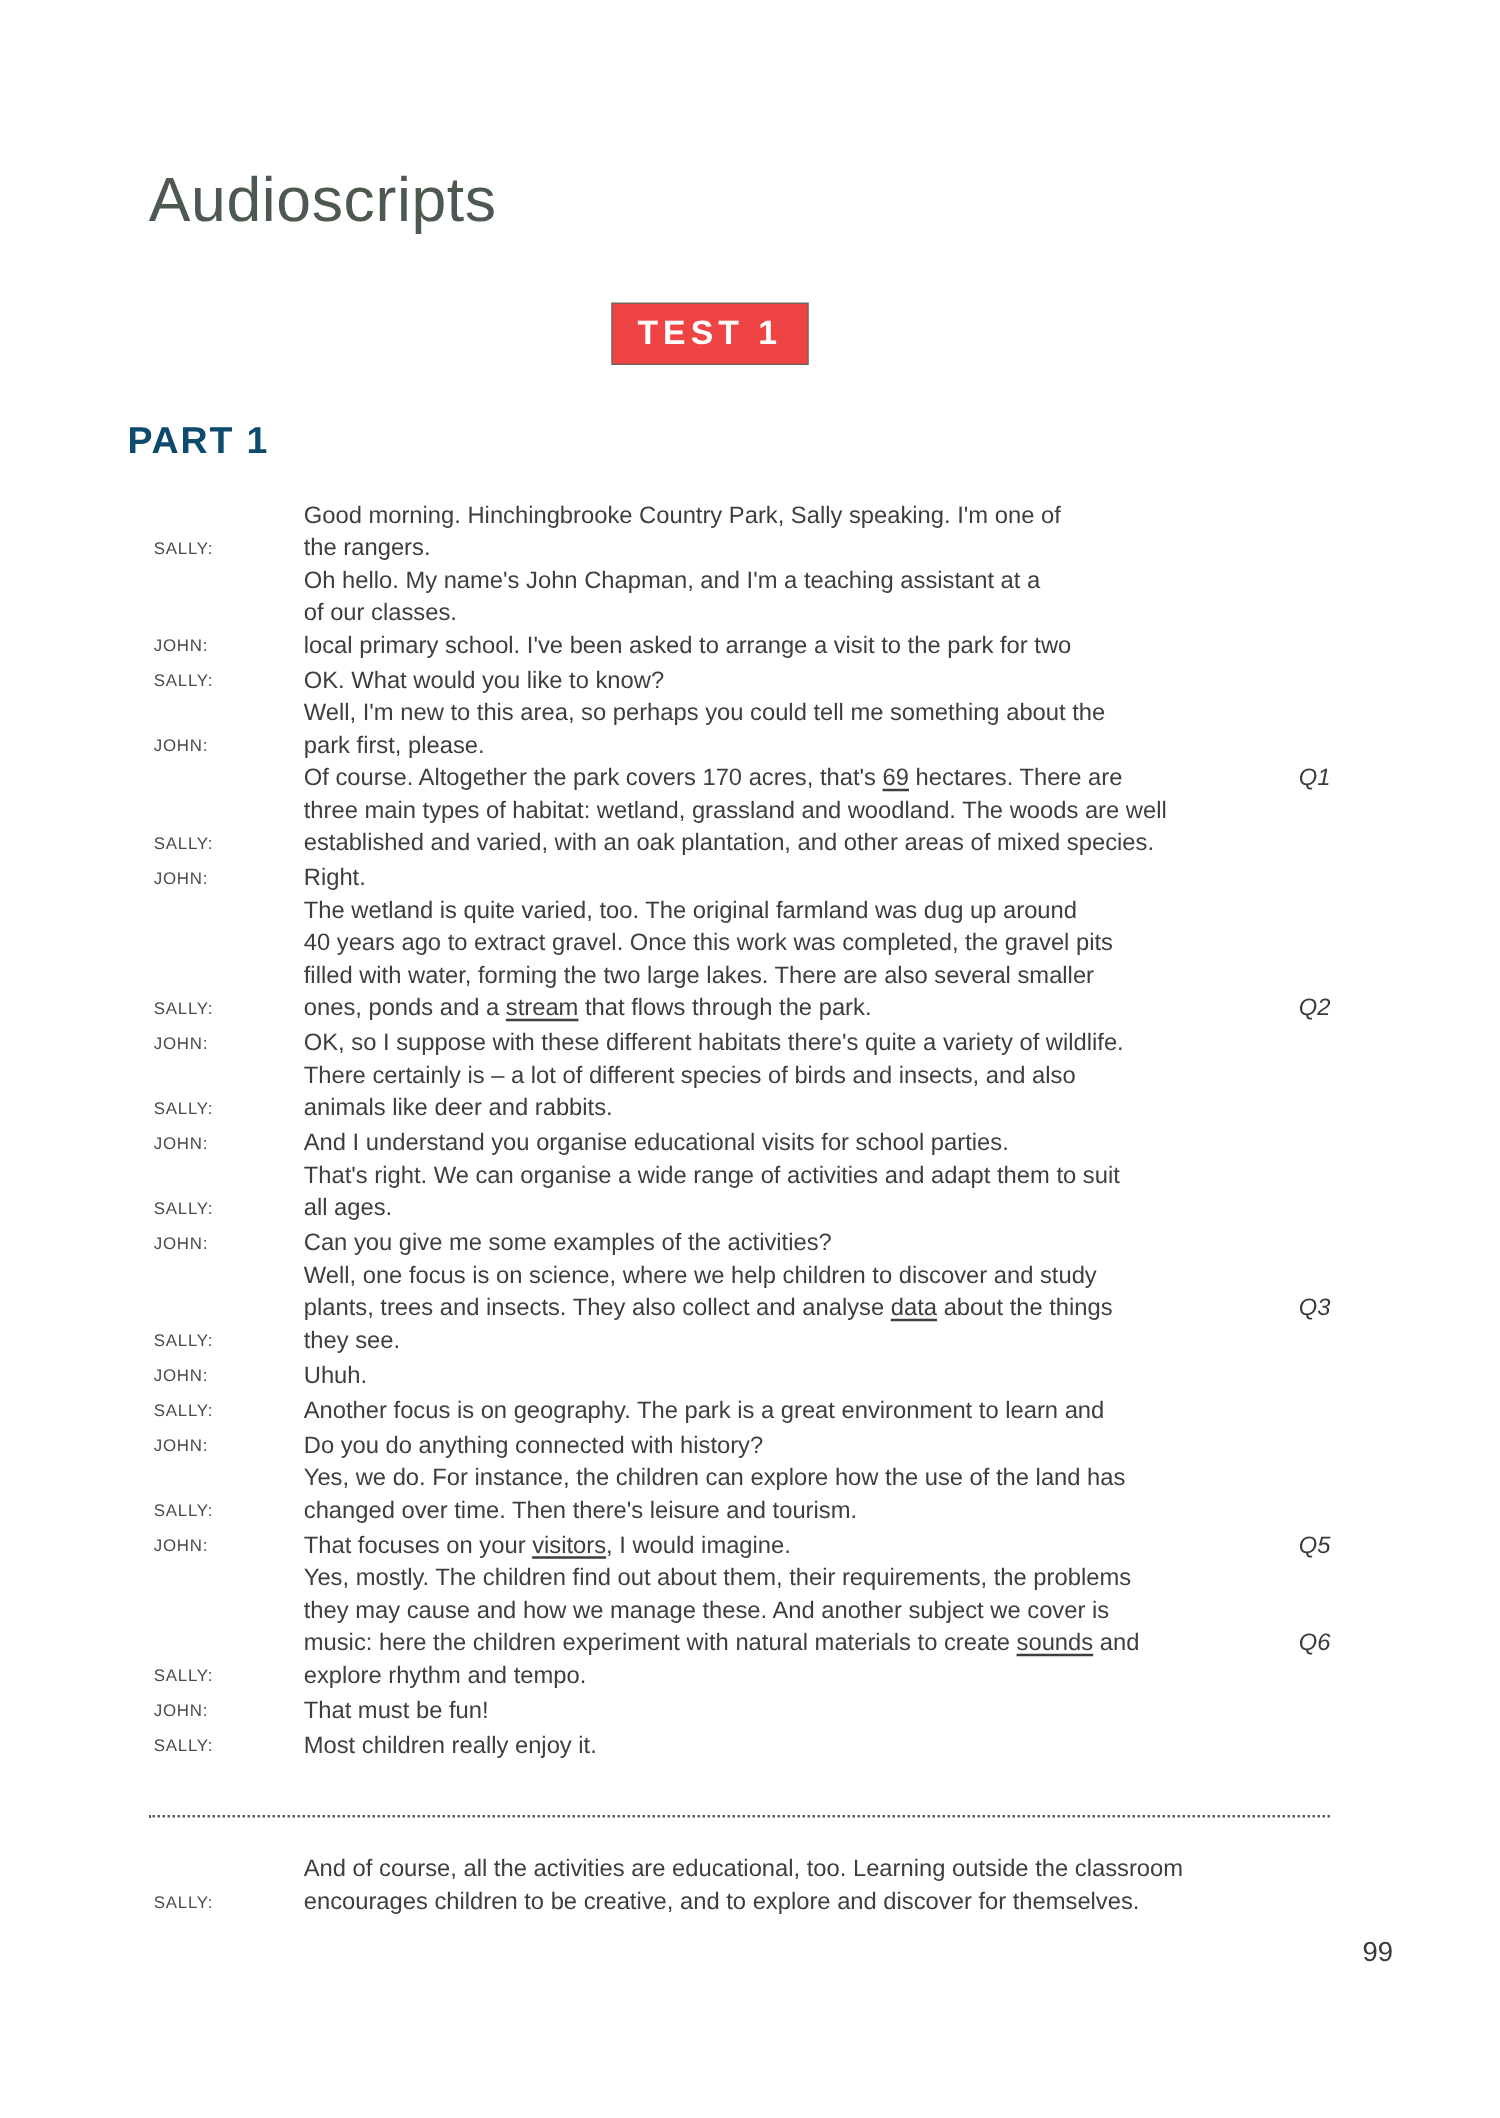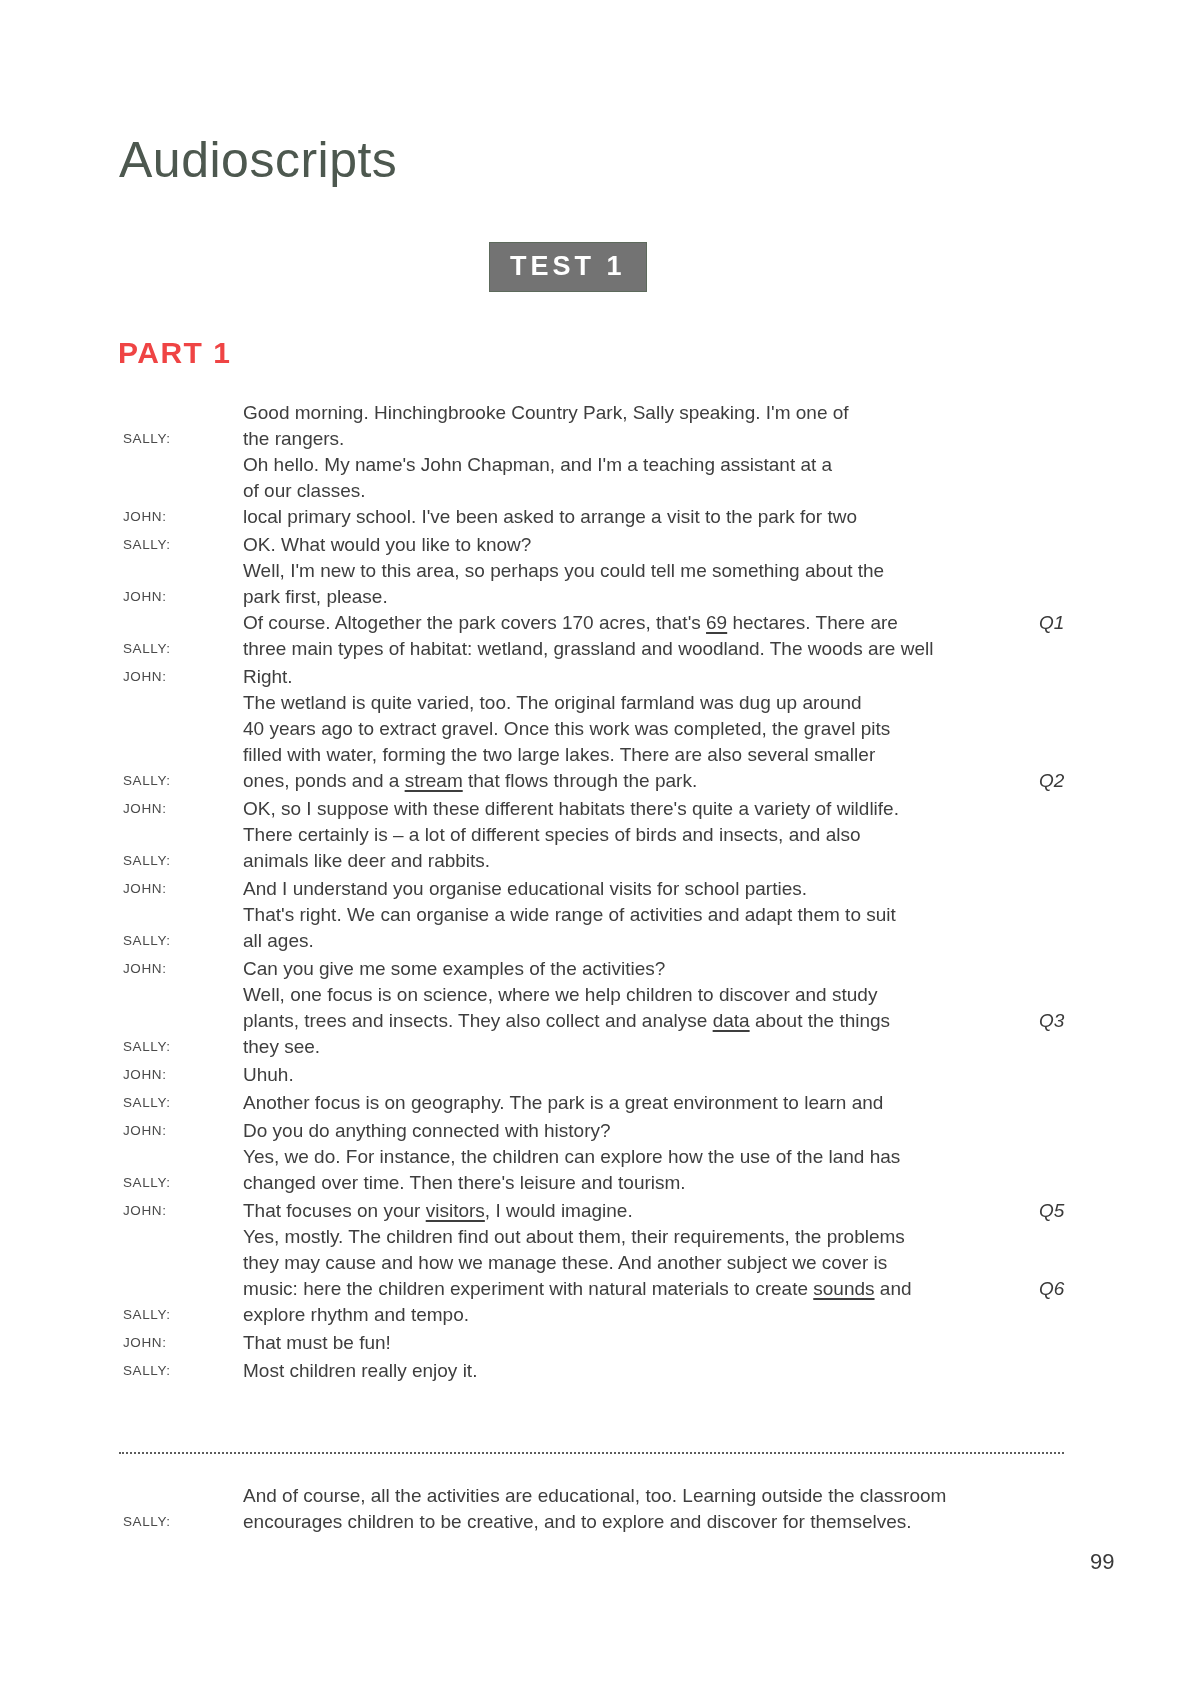--- a/index.html
+++ b/index.html
@@ -23,35 +23,35 @@
     top: 131px;
     font-size: 50px;
     font-weight: 400;
     color: #4d584f;
     letter-spacing: 0.5px;
   }
   .test-badge {
     position: absolute;
     left: 462px;
     top: 243px;
-    background: #737373;
+    background: #ef4444;
     color: #ffffff;
     font-size: 27px;
     font-weight: 700;
     letter-spacing: 4px;
     padding: 8px 20px 9px 20px;
     box-shadow: 0 0 0 1px #5d6a5c;
   }
   .part-title {
     position: absolute;
-    left: 90px;
+    left: 74px;
     top: 336px;
     font-size: 30px;
     font-weight: 700;
-    color: #ef4444;
+    color: #0c4a6e;
     letter-spacing: 1.5px;
   }
   .dialogue {
     position: absolute;
     left: 95px;
     width: 990px;
     font-size: 19px;
     line-height: 26px;
     color: #3e3e3e;
   }
@@ -145,20 +145,21 @@
         <div class="turn-lines">
           <div class="dline"><span>Well, I'm new to this area, so perhaps you could tell me something about the</span></div>
           <div class="dline"><span>park first, please.</span></div>
         </div>
       </div>
       <div class="turn">
         <div class="speaker">SALLY:</div>
         <div class="turn-lines">
           <div class="dline"><span>Of course. Altogether the park covers 170 acres, that's </span><span class="u">69</span><span> hectares. There are</span><span class="qmark">Q1</span></div>
           <div class="dline"><span>three main types of habitat: wetland, grassland and woodland. The woods are well</span></div>
+          <div class="dline"><span>established and varied, with an oak plantation, and other areas of mixed species.</span></div>
         </div>
       </div>
       <div class="turn">
         <div class="speaker">JOHN:</div>
         <div class="turn-lines">
           <div class="dline"><span>Right.</span></div>
         </div>
       </div>
       <div class="turn">
         <div class="speaker">SALLY:</div>

